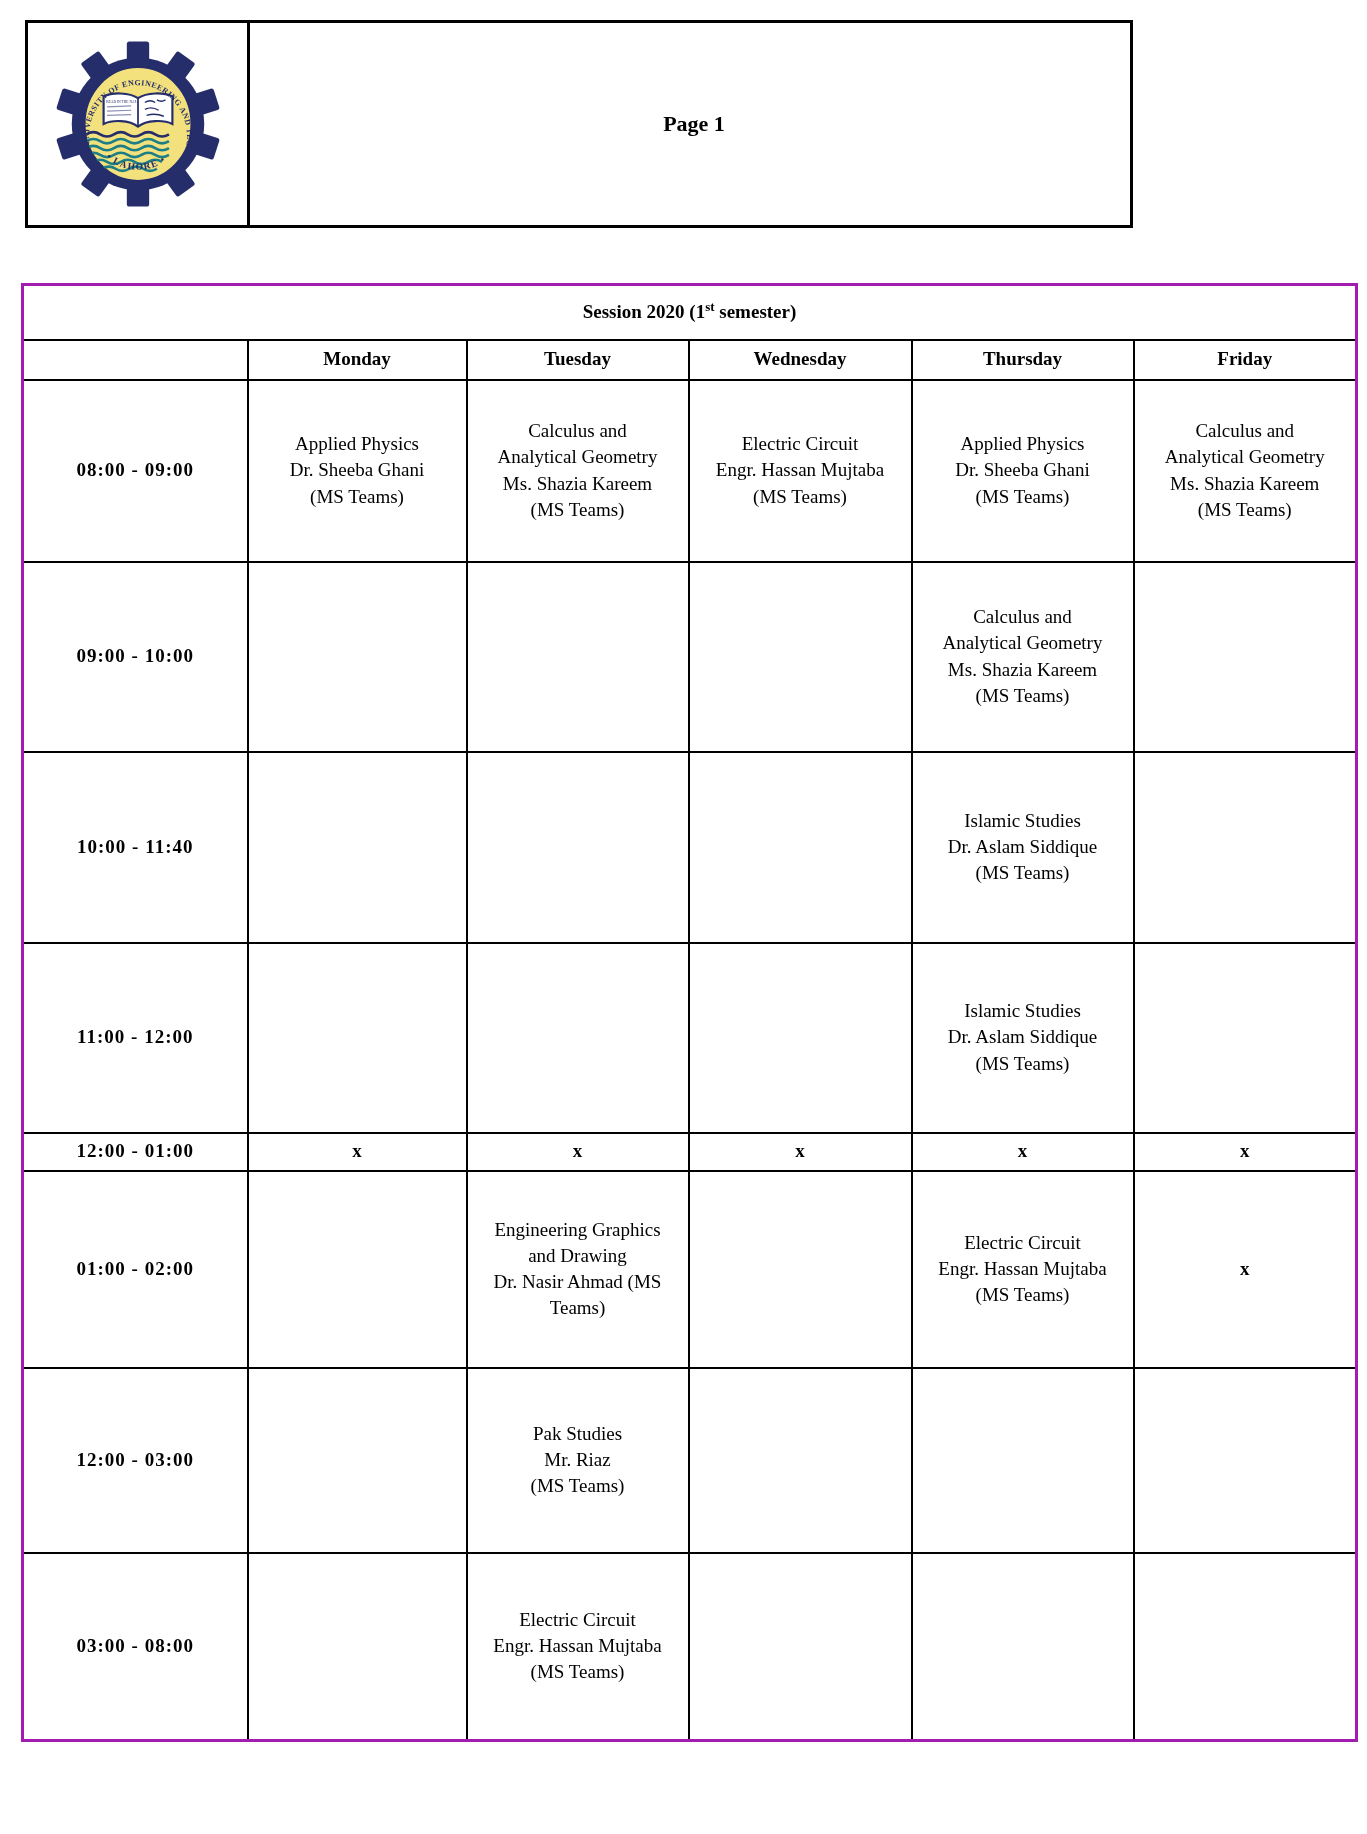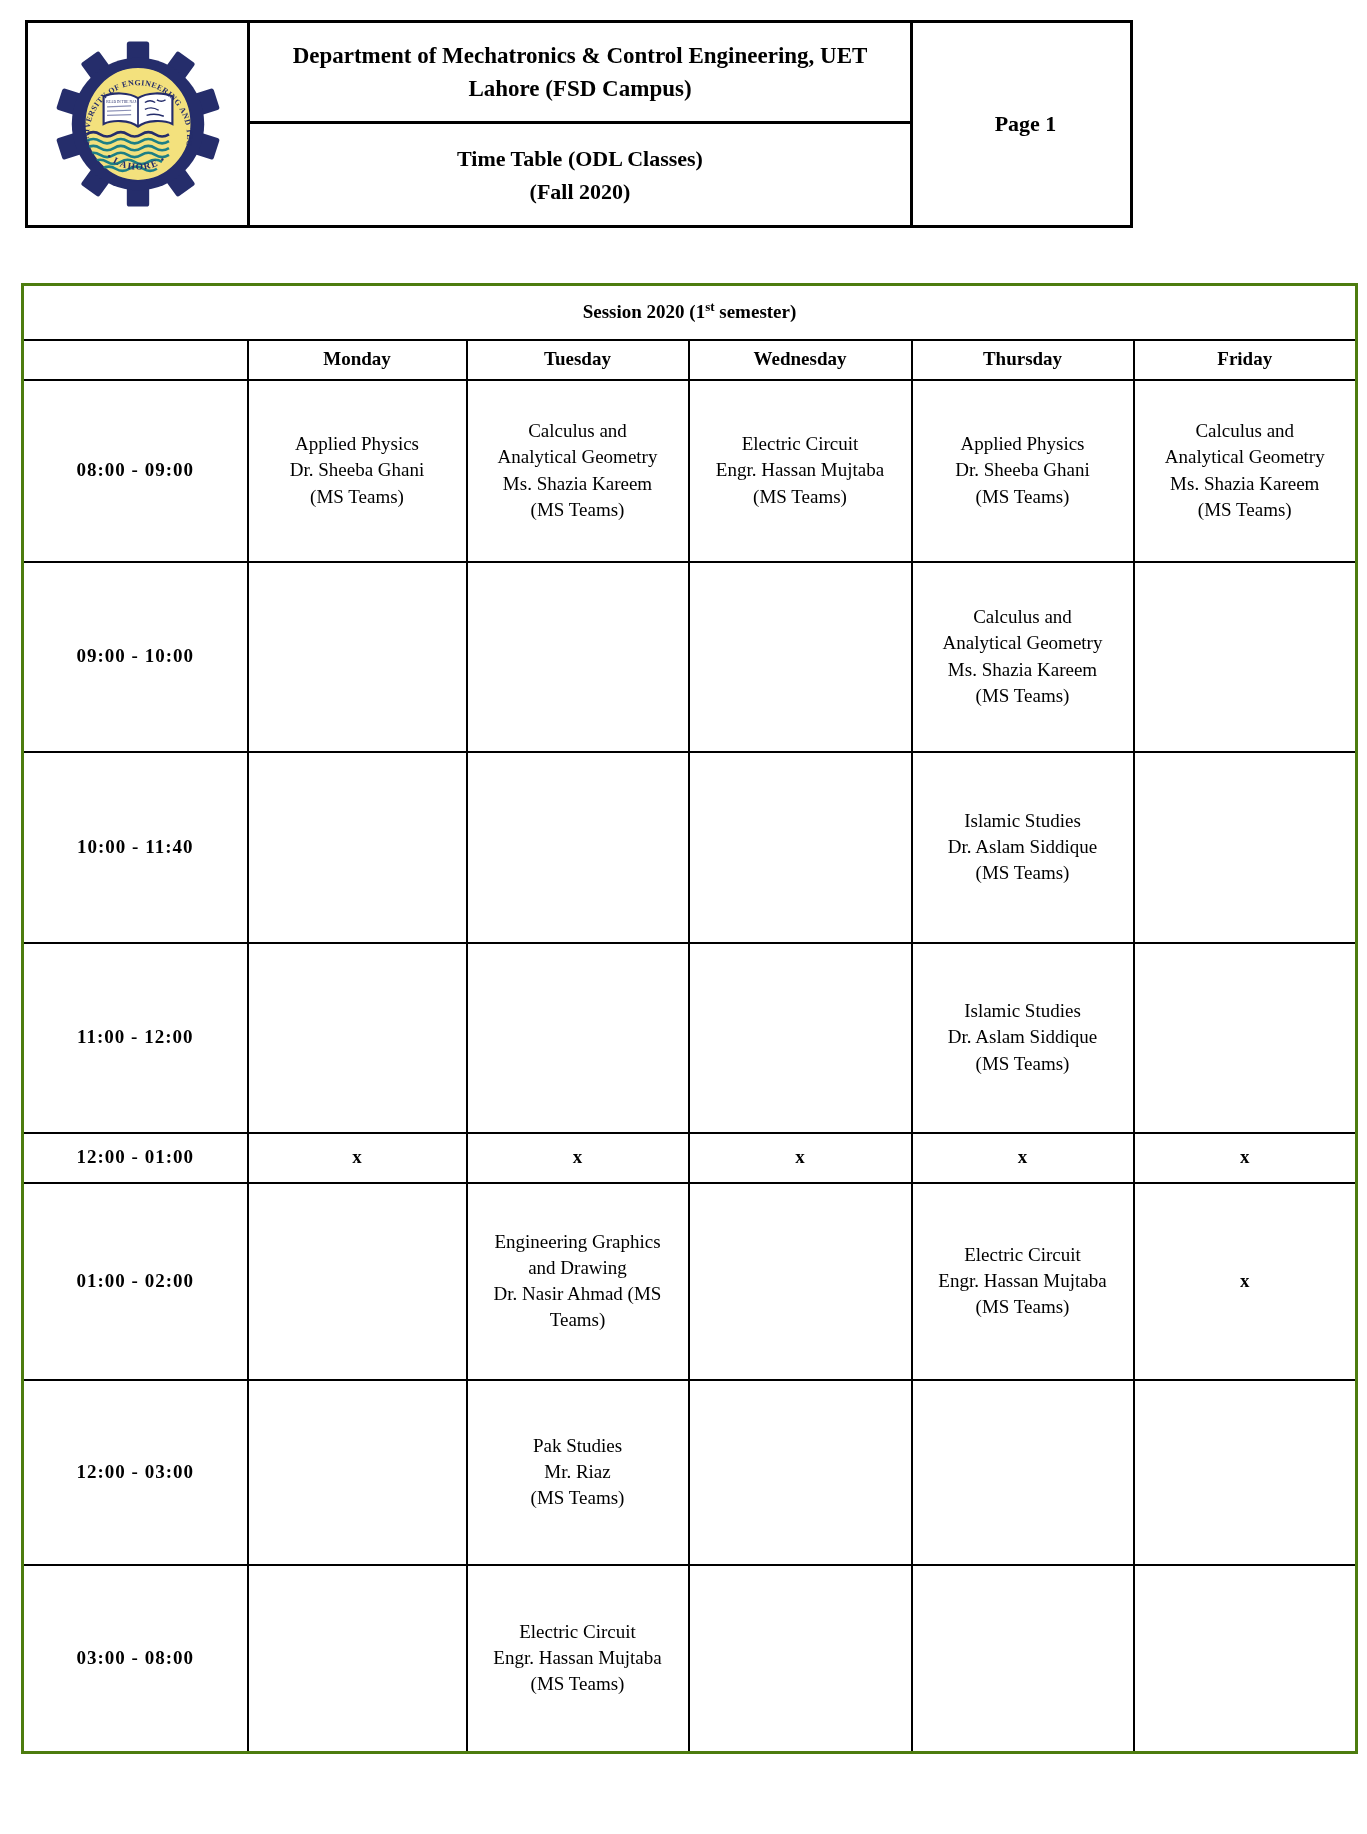--- a/index.html
+++ b/index.html
@@ -43,21 +43,21 @@
   .page-cell{
     flex:1 1 auto;
     display:flex;align-items:center;justify-content:center;
     font-weight:bold;font-size:22px;box-sizing:border-box;padding-left:8px;
   }
   
   table.timetable{
     position:absolute;left:21px;top:283px;
     width:1334px;
     border-collapse:collapse;table-layout:fixed;
-    border:3px solid #4d7c0f;
+    border:3px solid #a21caf;
   }
   table.timetable td{
     border:2px solid #000;
     text-align:center;vertical-align:middle;
     font-size:19px;line-height:1.38;
     white-space:pre-line;
     padding:2px 4px;box-sizing:border-box;
     overflow:hidden;
   }
   td.session-cell{
@@ -126,26 +126,20 @@
       </g>
 
       <text font-size="9.2" font-weight="bold" fill="#252d6b" letter-spacing="0.6">
         <textPath href="#arcTop" startOffset="2">UNIVERSITY OF ENGINEERING AND TECHNOLOGY</textPath>
       </text>
       <text font-size="11" font-weight="bold" fill="#252d6b" letter-spacing="1.5">
         <textPath href="#arcBot" startOffset="14">• LAHORE •</textPath>
       </text>
     </svg>
   </div>
-  <div class="title-cell">
-    <div class="dept-title">Department of Mechatronics &amp; Control Engineering, UET
-Lahore (FSD Campus)</div>
-    <div class="doc-title">Time Table (ODL Classes)
-(Fall 2020)</div>
-  </div>
   <div class="page-cell">Page 1</div>
 </div>
 
 <table class="timetable">
   <colgroup>
     <col style="width:225px">
       <col style="width:219px">
       <col style="width:222px">
     <col style="width:223px">
       <col style="width:222px">
@@ -212,21 +206,21 @@
     <td class="time-cell">11:00 - 12:00</td>
     <td></td>
     <td></td>
     <td></td>
     <td>Islamic Studies
 Dr. Aslam Siddique
 (MS Teams)</td>
     <td></td>
   </tr>
 
-  <tr style="height:50px">
+  <tr style="height:38px">
     <td class="time-cell">12:00 - 01:00</td>
     <td class="xcell">x</td>
     <td class="xcell">x</td>
     <td class="xcell">x</td>
     <td class="xcell">x</td>
     <td class="xcell">x</td>
   </tr>
 
   <tr style="height:197px">
     <td class="time-cell">01:00 - 02:00</td>

